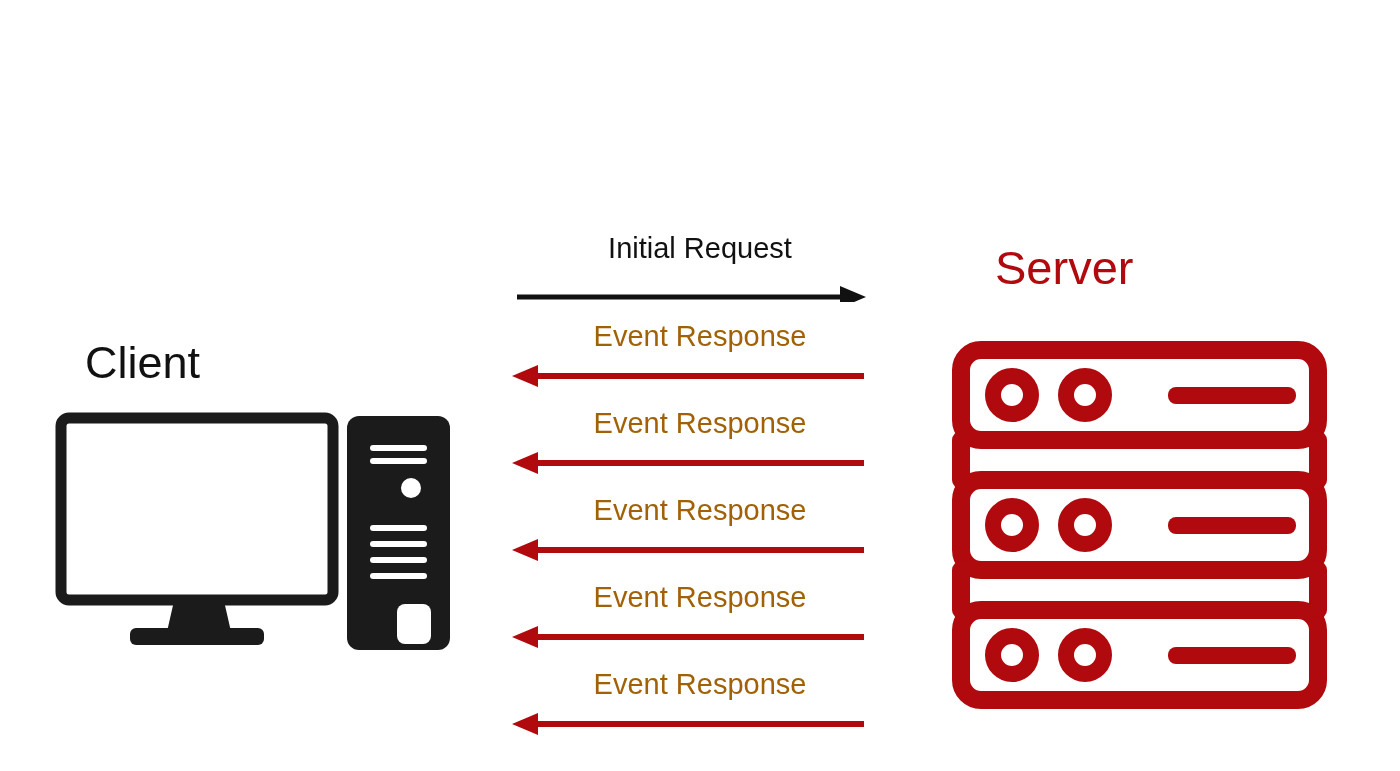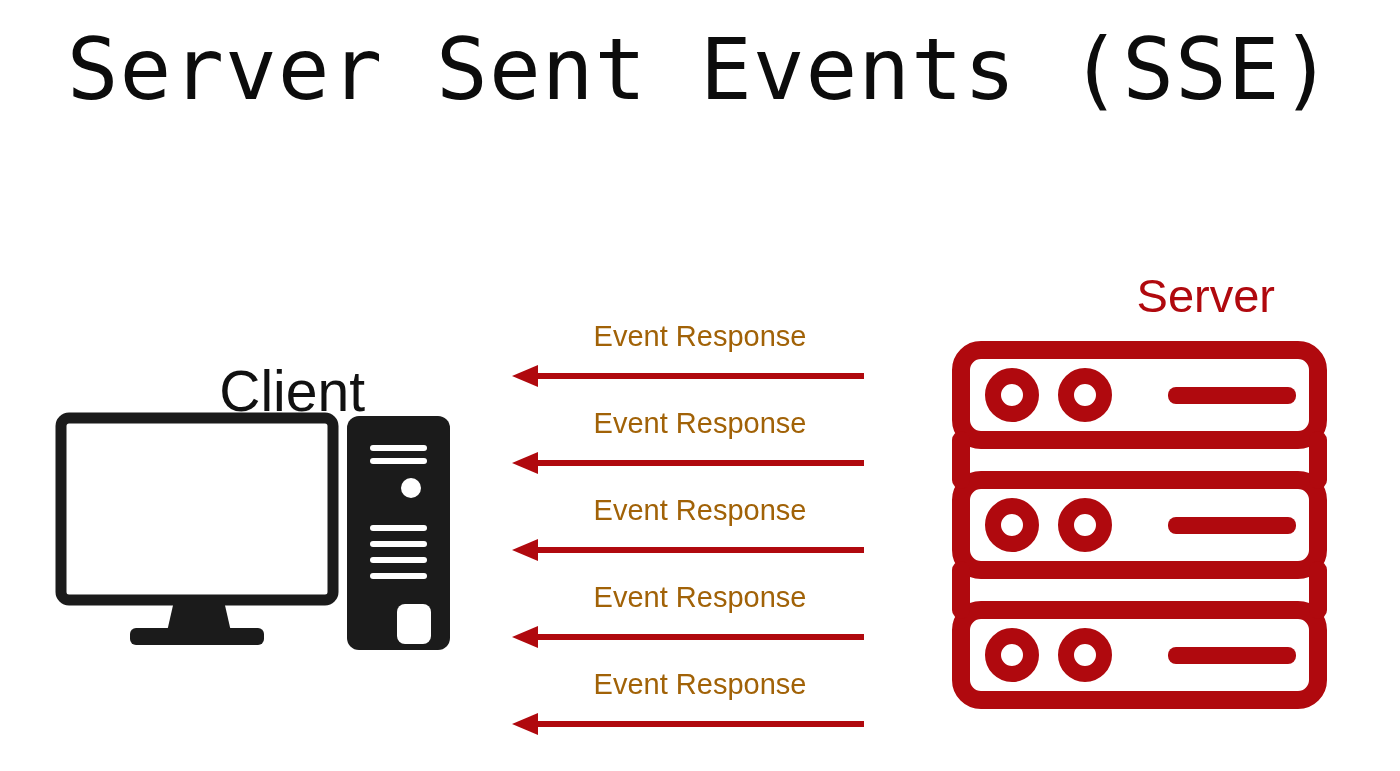--- a/index.html
+++ b/index.html
@@ -32,31 +32,30 @@
     line-height: 110px;
     letter-spacing: 1px;
     color: #0c0c0c;
     white-space: nowrap;
     font-weight: 400;
   }
 
   
   .node-label {
     position: absolute;
-    text-align: right;
+    text-align: left;
     font-family: "Liberation Sans", sans-serif;
     font-weight: 400;
     white-space: nowrap;
-    margin-top: 28px;
   }
   #client-label {
     left: 85px;
     top: 336px;
     width: 280px;
-    font-size: 57px;
+    font-size: 45px;
     line-height: 54px;
     color: #111111;
   }
   #server-label {
     left: 995px;
     top: 240px;
     width: 280px;
     font-size: 47px;
     line-height: 56px;
     color: #b0090e;
@@ -113,21 +112,20 @@
     top: 330px;
     width: 400px;
     height: 395px;
   }
 </style>
 </head>
 <body>
 
 <div id="canvas">
 
-  <div id="page-title">Server Sent Events (SSE)</div>
 
   <div class="node-label" id="client-label">Client</div>
 
   <div id="client-icon">
     <svg width="410" height="250" viewBox="0 0 410 250" xmlns="http://www.w3.org/2000/svg">
 
       <g>
         <rect x="9" y="8" width="272" height="182" rx="8" ry="8" fill="none" stroke="#1b1b1b" stroke-width="11"></rect>
 
         <path d="M 122 191 L 172 191 L 180 226 L 114 226 Z" fill="#1b1b1b"></path>
@@ -186,20 +184,29 @@
       <g>
         <circle cx="72" cy="325" r="19" fill="none" stroke="#b0090e" stroke-width="16"></circle>
         <circle cx="145" cy="325" r="19" fill="none" stroke="#b0090e" stroke-width="16"></circle>
         <rect x="228" y="317" width="128" height="17" rx="8" ry="8" fill="#b0090e"></rect>
       </g>
     </svg>
   </div>
 
   <div id="messages">
 
+    <div class="msg-row" style="top:0px;">
+      <div class="msg-label black">Initial Request</div>
+      <div class="msg-arrow">
+        <svg width="400" height="28" viewBox="0 0 400 28" xmlns="http://www.w3.org/2000/svg">
+          <line x1="17" y1="23" x2="356" y2="23" stroke="#111111" stroke-width="5"></line>
+          <path d="M 340 12 L 366 23 L 340 34 Z" fill="#111111"></path>
+        </svg>
+      </div>
+    </div>
 
     <div class="msg-row" style="top:88px;">
       <div class="msg-label red">Event Response</div>
       <div class="msg-arrow">
         <svg width="400" height="28" viewBox="0 0 400 28" xmlns="http://www.w3.org/2000/svg">
           <line x1="364" y1="14" x2="26" y2="14" stroke="#b0090e" stroke-width="6"></line>
           <path d="M 38 3 L 12 14 L 38 25 Z" fill="#b0090e"></path>
         </svg>
       </div>
     </div>

